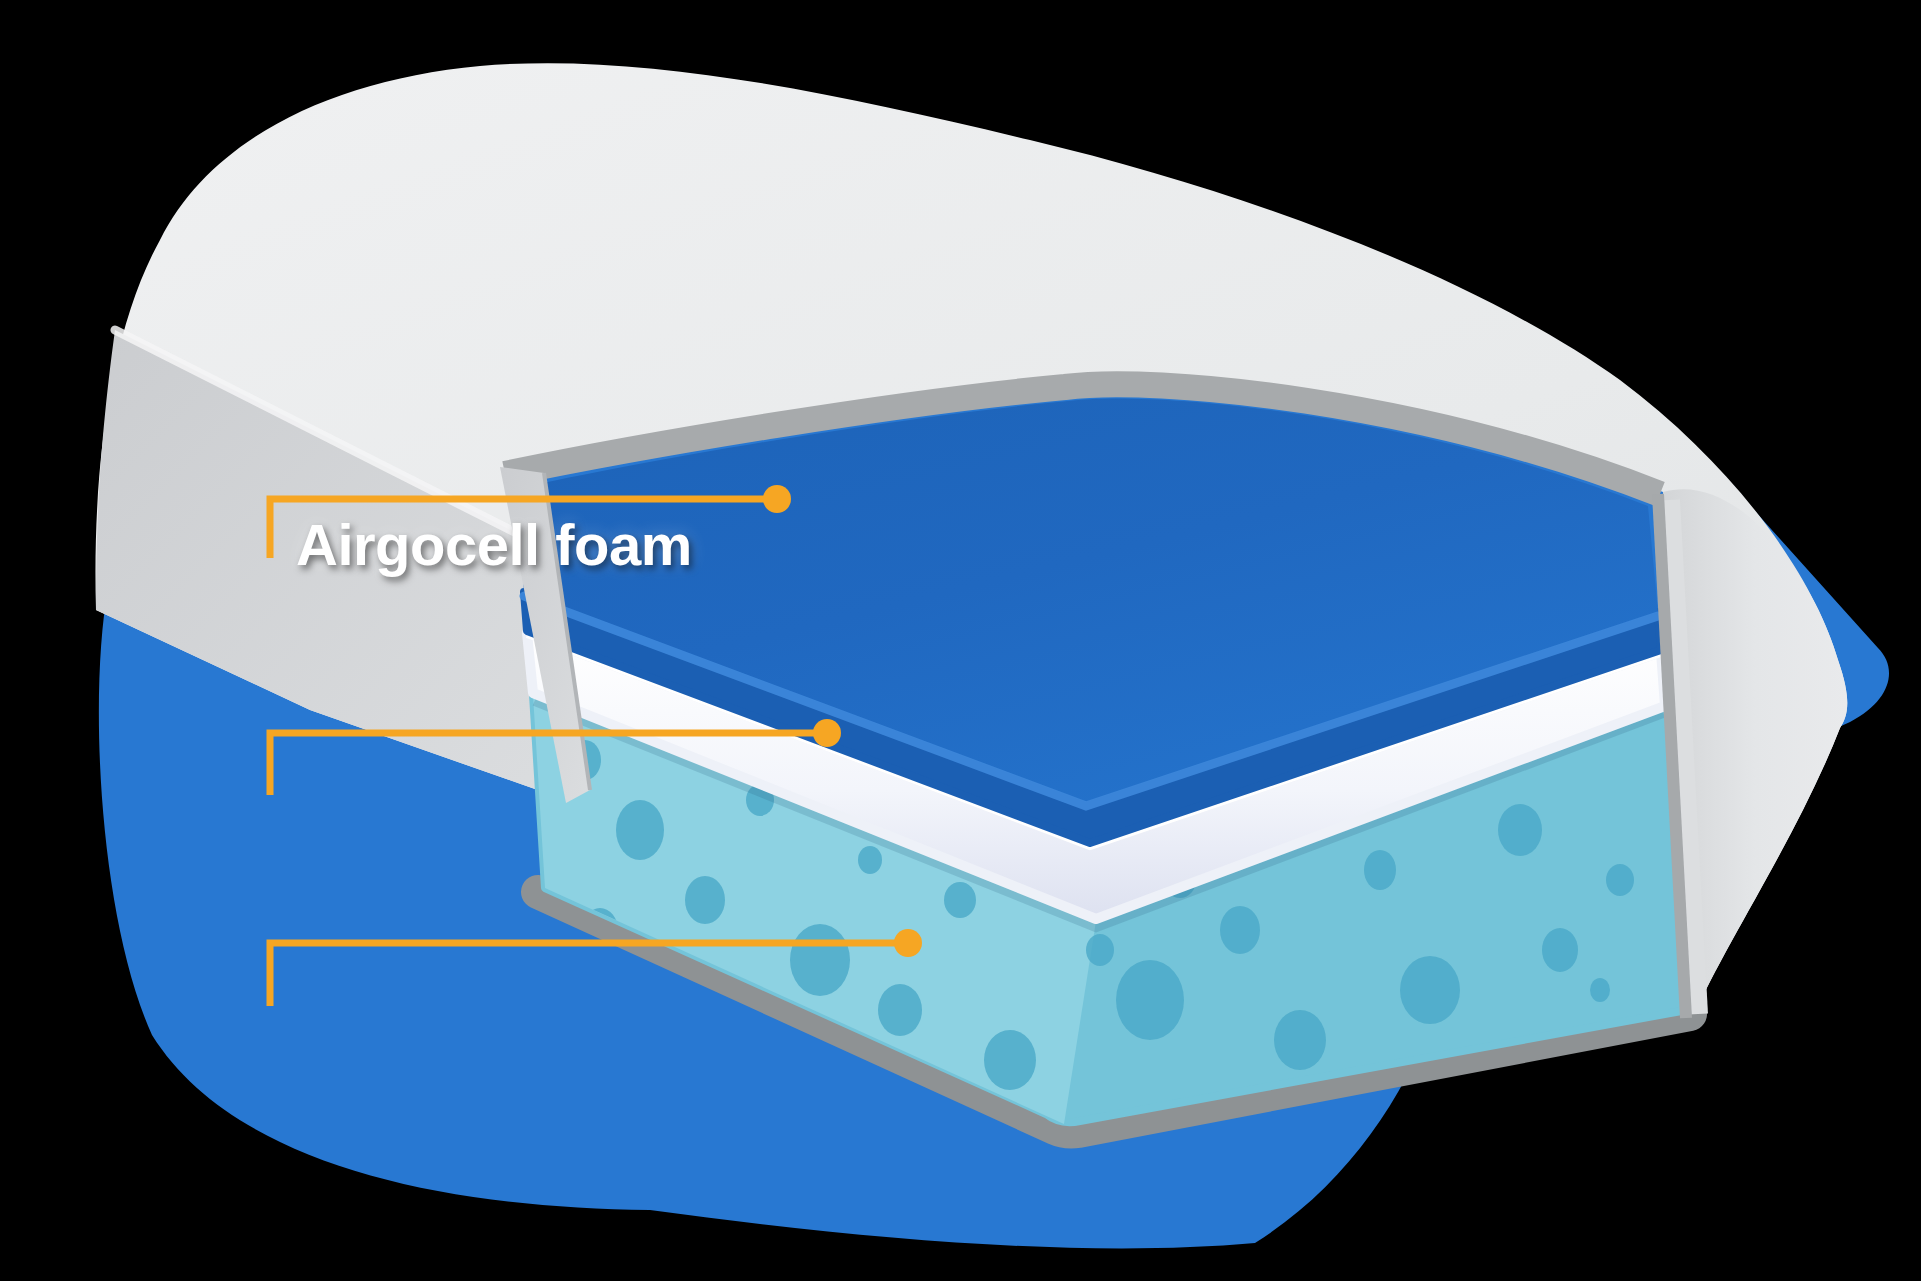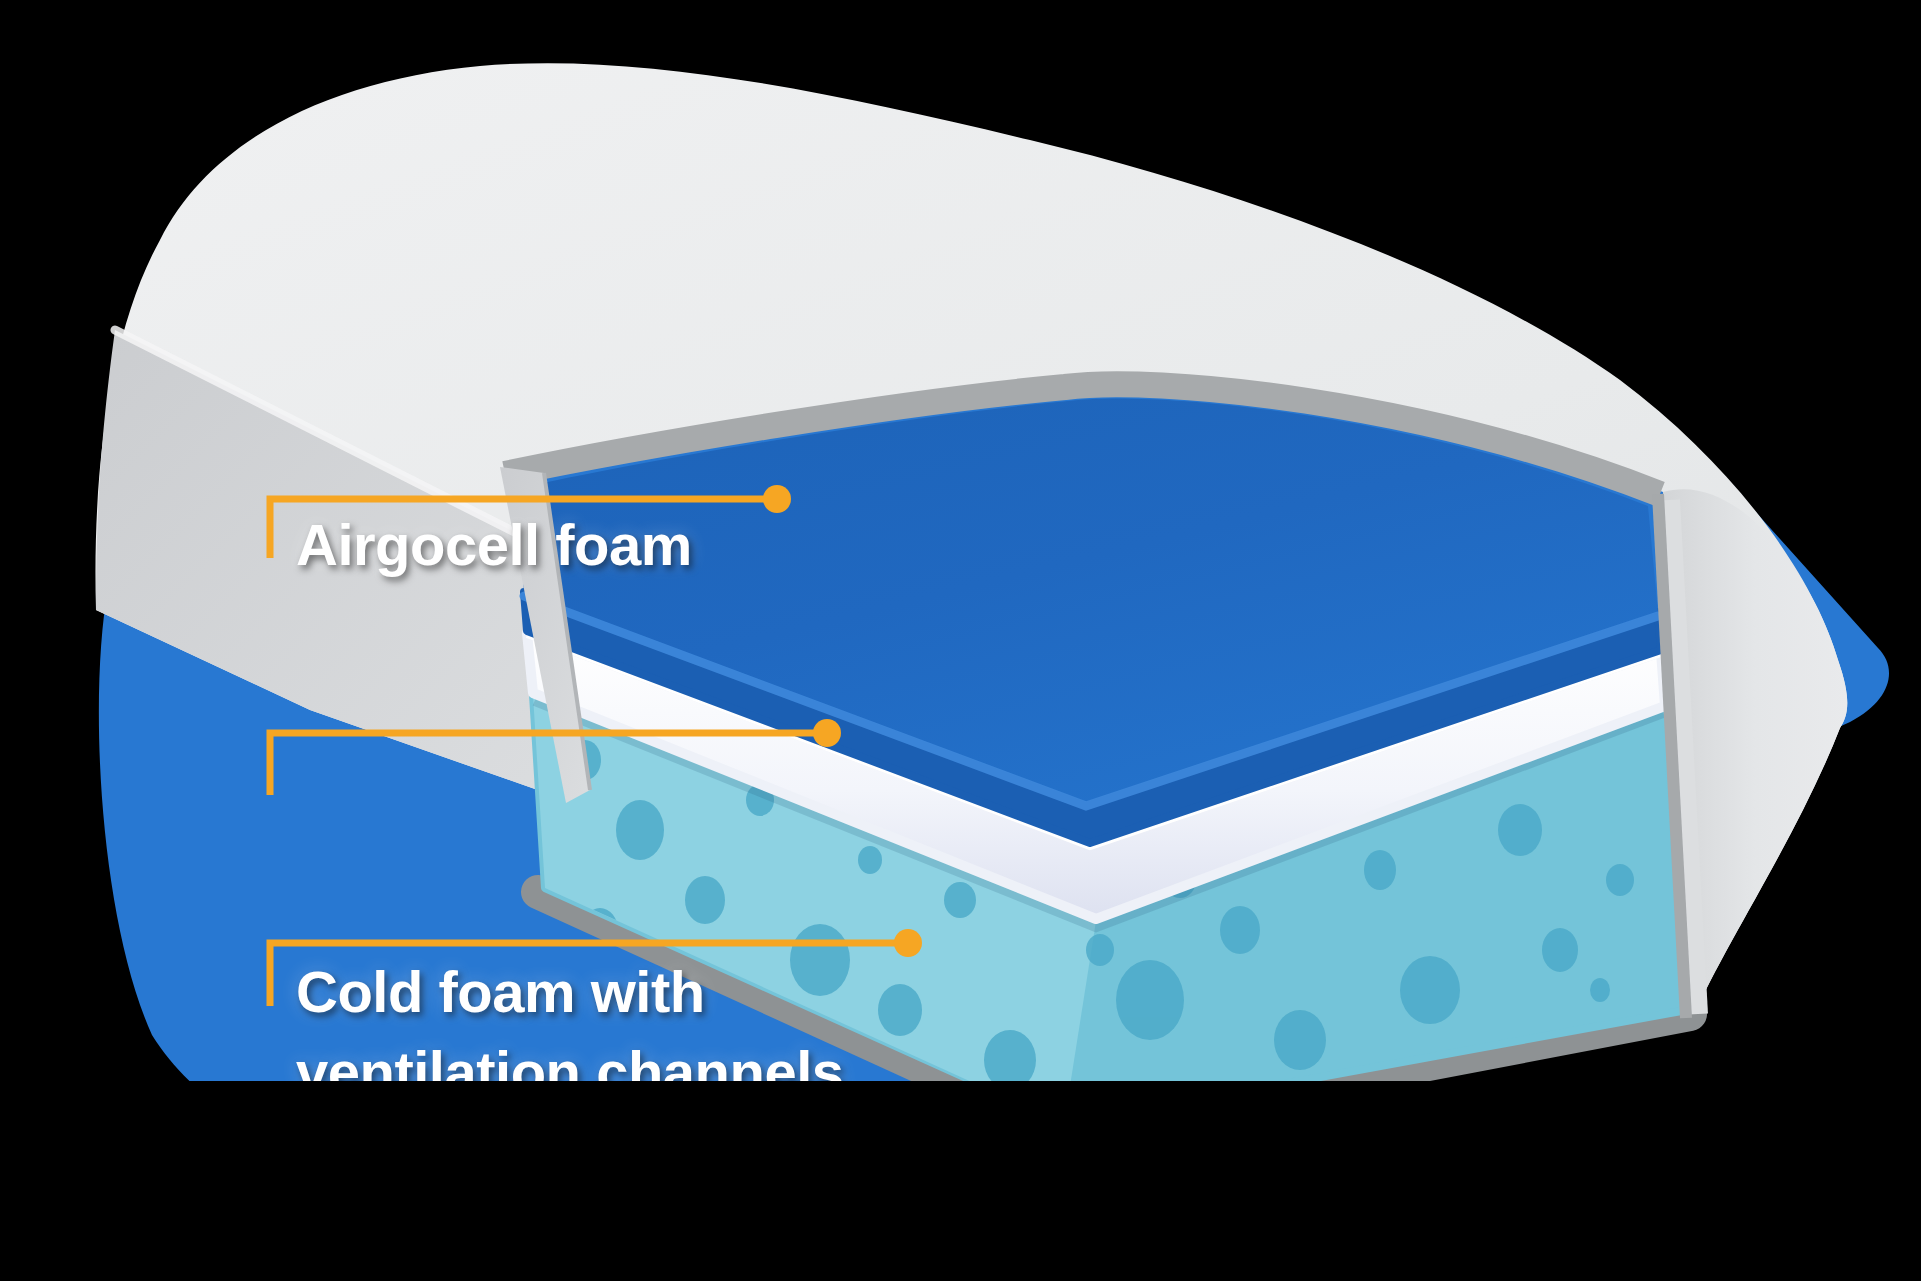--- a/index.html
+++ b/index.html
@@ -1,18 +1,18 @@
 <!DOCTYPE html>
 <html><head>
 <meta charset="utf-8">
 <style>
   html,body{margin:0;padding:0;background:#000;}
   #stage{
     position:relative;
-    width:1921px;height:1081px;
+    width:1921px;height:1281px;
     background:#000;
     overflow:hidden;
     font-family:"Liberation Sans", sans-serif;
   }
   #stage svg{position:absolute;left:0;top:0;}
   .layer-label{
     position:absolute;
     color:#ffffff;
     font-weight:700;
     font-size:58px;
@@ -166,18 +166,14 @@
   </g>
   <g fill="none" stroke-width="7">
     <path d="M 270,1006 L 270,943 L 908,943" stroke="#F6A623"></path>
     <circle cx="908" cy="943" r="14" stroke="none" fill="#F6A623"></circle>
   </g>
 </svg>
 
 <div class="layer-label" id="label-airgocell">Airgocell foam</div>
 
 
-<div class="layer-label" id="label-cold">
-      <span style="display:block">Cold foam with</span>
-      <span style="display:block">ventilation channels</span>
-    </div>
 
 </div>
 
 </body></html>

